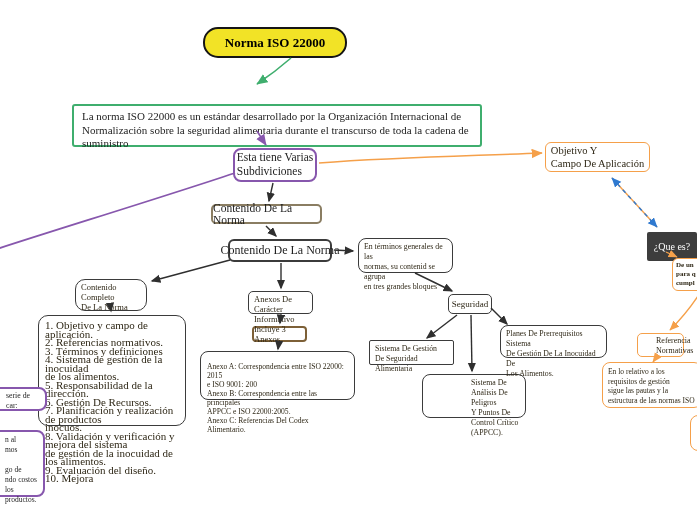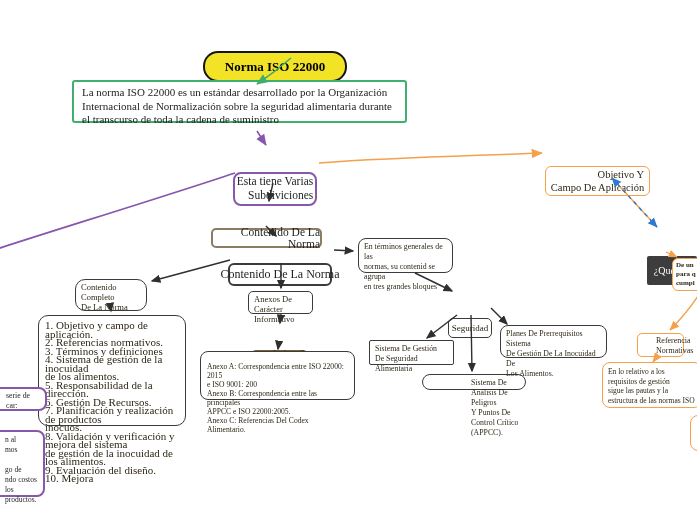--- a/index.html
+++ b/index.html
@@ -4,21 +4,21 @@
 <style>
   html,body{margin:0;padding:0;background:#ffffff;}
   #canvas{
     position:relative;width:697px;height:520px;overflow:hidden;
     background:#ffffff;font-family:"Liberation Serif","DejaVu Serif",serif;
   }
   .node{
     position:absolute;background:#ffffff;box-sizing:border-box;
     color:#2f2817;border-radius:6px;
   }
-  .center{display:flex;align-items:center;justify-content:center;text-align:right;margin-top:24px;}
+  .center{display:flex;align-items:center;justify-content:center;text-align:left;}
   .root{
     background:#f2e326;border:2.5px solid #151515;border-radius:15px;
     font-weight:bold;font-size:13px;color:#000;
   }
   .desc{
     border:2px solid #3fae6e;border-radius:3px;padding:4px 8px;
     font-size:11px;line-height:1.24;color:#1d1d1d;
   }
   .purple-box{border:2px solid #8757ad;border-radius:8px;font-size:11.5px;color:#1d1d1d;}
   .orange-box{border:1.5px solid #f5a04a;}
@@ -81,21 +81,21 @@
     <path d="M 281,314 L 280,323" stroke="#2f2f2f" stroke-width="1.4" fill="none" marker-end="url(#m-black)"></path>
     <path d="M 279,342 L 278,349" stroke="#2f2f2f" stroke-width="1.4" fill="none" marker-end="url(#m-black)"></path>
 
     <path d="M 666,252 L 677,257" stroke="#f5a04a" stroke-width="1.3" fill="none" marker-end="url(#m-orange)"></path>
     <path d="M 698,296 C 690,308 680,320 670,330" stroke="#f5a04a" stroke-width="1.4" fill="none" marker-end="url(#m-orange)"></path>
     <path d="M 658,355 L 653,362" stroke="#f5a04a" stroke-width="1.4" fill="none" marker-end="url(#m-orange)"></path>
   </svg>
 
   <div class="node root center" style="left:203px;top:27px;width:144px;height:31px;">Norma ISO 22000</div>
 
-  <div class="node desc" style="left:72px;top:80px;width:335px;height:43px;">La norma ISO 22000 es un estándar desarrollado por la Organización Internacional de Normalización sobre la seguridad alimentaria durante el transcurso de toda la cadena de suministro</div>
+  <div class="node desc" style="left:72px;top:104px;width:410px;height:43px;">La norma ISO 22000 es un estándar desarrollado por la Organización Internacional de Normalización sobre la seguridad alimentaria durante el transcurso de toda la cadena de suministro</div>
 
   <div class="node purple-box center" style="left: 233px; top: 148px; width: 84px; height: 34px; line-height: 1.2; white-space: pre-line;">Esta tiene Varias
 Subdiviciones</div>
 
   <div class="node orange-box center" style="left: 545px; top: 142px; width: 105px; height: 30px; border-radius: 6px; font-size: 10.5px; line-height: 1.25; white-space: pre-line;">Objetivo Y
 Campo De Aplicación</div>
 
   <div class="node que-es center" style="left:647px;top:232px;width:50px;height:29px;">¿Que es?</div>
 
   <div class="node orange-box" style="left: 672px; top: 258px; width: 34px; height: 33px; border-radius: 6px; font-size: 7px; line-height: 9px; padding: 2px 3px; font-weight: bold; white-space: pre-line;">De un
@@ -118,21 +118,21 @@
 
   <div class="node dark-box small-text" style="left: 358px; top: 238px; width: 95px; height: 35px; white-space: pre-line;">En términos generales de las
 normas, su contenid se agrupa
 en tres grandes bloques</div>
 
   <div class="node dark-box center" style="left:448px;top:294px;width:44px;height:20px;border-radius:5px;font-size:9px;">Seguridad</div>
 
   <div class="node dark-box small-text" style="left: 369px; top: 340px; width: 85px; height: 25px; border-radius: 2px; white-space: pre-line;">Sistema De Gestión
 De Seguridad Alimentaria</div>
 
-  <div class="node dark-box small-text" style="left: 422px; top: 374px; width: 104px; height: 16px; white-space: pre-line; padding-left: 48px;">Sistema De Análisis De Peligros
+  <div class="node dark-box small-text" style="left: 422px; top: 374px; width: 104px; height: 44px; white-space: pre-line; padding-left: 48px;">Sistema De Análisis De Peligros
 Y Puntos De Control Crítico
 (APPCC).</div>
 
   <div class="node dark-box small-text" style="left: 500px; top: 325px; width: 107px; height: 33px; white-space: pre-line;">Planes De Prerrequisitos Sistema
 De Gestión De La Inocuidad De
 Los Alimentos.</div>
 
   <div class="node dark-box" style="left: 75px; top: 279px; width: 72px; height: 32px; border-radius: 10px; font-size: 8.5px; line-height: 10px; padding: 2px 5px; white-space: pre-line;">Contenido Completo
 De La Norma</div>
 

